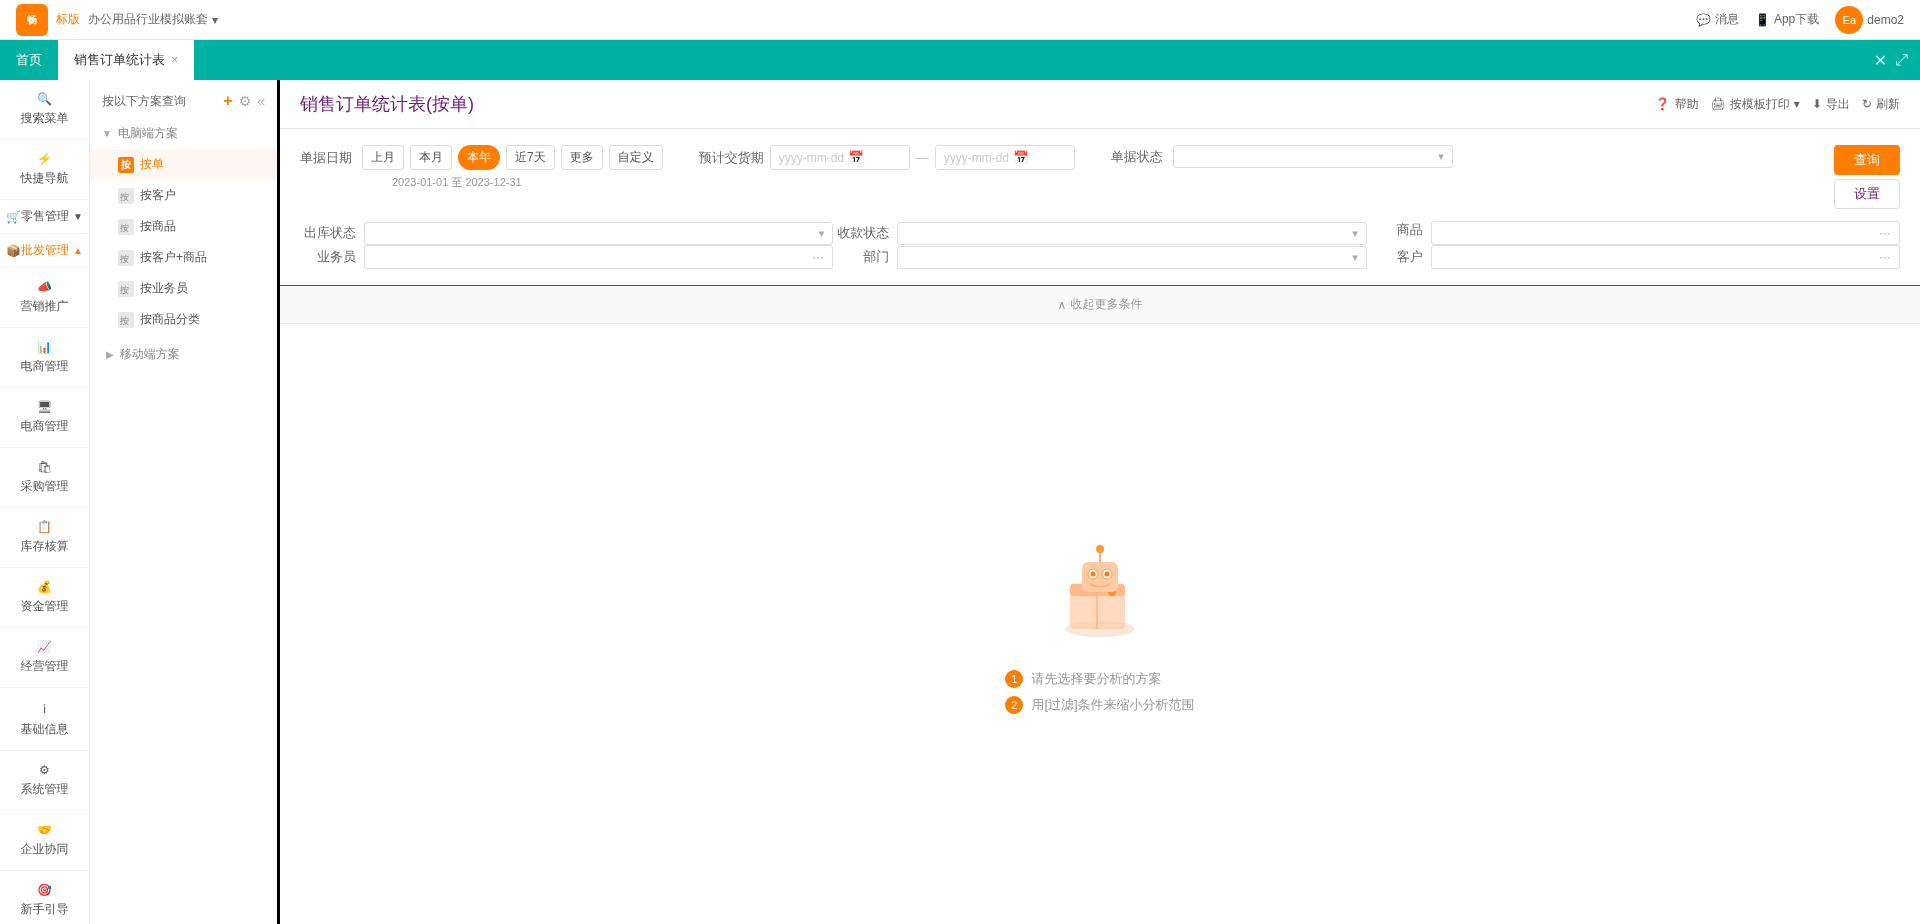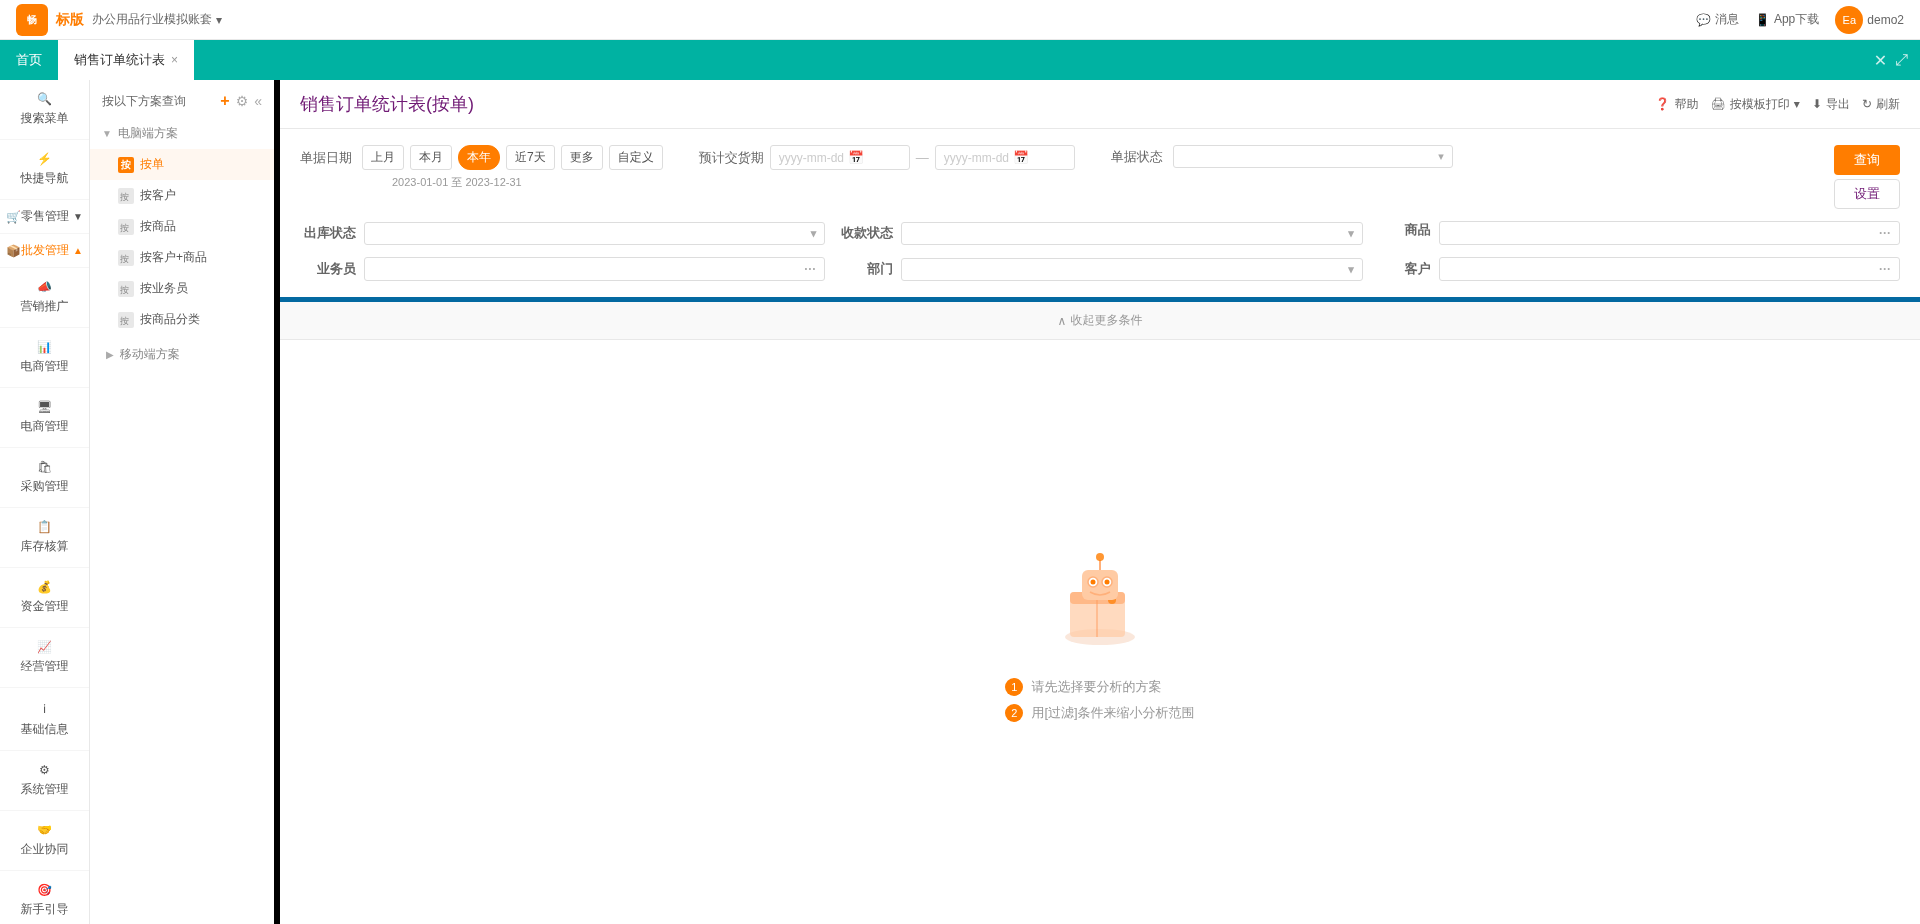--- a/index.html
+++ b/index.html
@@ -31,40 +31,40 @@
     .sidebar { width: 90px; background: #fff; border-right: 1px solid #e8e8e8; display: flex; flex-direction: column; overflow-y: auto; flex-shrink: 0; }
     .sidebar-item { padding: 12px 4px; text-align: center; cursor: pointer; color: #555; font-size: 12px; display: flex; flex-direction: column; align-items: center; gap: 4px; border-bottom: 1px solid #f5f5f5; }
     .sidebar-item-label { font-size: 12px; }
     .sidebar-group-header { padding: 8px 4px; display: flex; align-items: center; justify-content: center; cursor: pointer; color: #555; font-size: 12px; border-bottom: 1px solid #f5f5f5; }
     .sidebar-group-header .arrow { font-size: 10px; margin-left: 4px; }
 
     
     .content-area { flex: 1; display: flex; overflow: hidden; background: #f5f5f5; }
 
     
-    .left-panel { width: 190px; background: #fff; border-right: 6px solid #000000; padding: 12px 0; flex-shrink: 0; overflow-y: auto; }
+    .left-panel { width: 190px; background: #fff; border-right: 3px solid #000000; padding: 12px 0; flex-shrink: 0; overflow-y: auto; }
     .left-panel-header { padding: 0 12px 8px 12px; display: flex; align-items: center; justify-content: space-between; color: #666; font-size: 12px; }
     .left-panel-actions { display: flex; gap: 6px; align-items: center; }
     .left-panel-action { cursor: pointer; color: #aaa; font-size: 14px; }
     .panel-tree-item { padding: 7px 12px 7px 16px; display: flex; align-items: center; gap: 6px; cursor: pointer; font-size: 13px; color: #555; }
     .panel-tree-sub { padding: 7px 12px 7px 32px; display: flex; align-items: center; gap: 6px; cursor: pointer; font-size: 12px; color: #555; }
     .sub-icon { width: 16px; height: 16px; border-radius: 2px; display: flex; align-items: center; justify-content: center; font-size: 10px; font-weight: bold; }
     .sub-icon.orange { background: #ff7d00; color: #fff; }
     .mobile-section { padding: 7px 12px 7px 16px; display: flex; align-items: center; gap: 6px; cursor: pointer; font-size: 13px; color: #555; }
 
     
     .right-content { flex: 1; display: flex; flex-direction: column; overflow: hidden; }
     .page-header { background: #fff; padding: 12px 20px 0 20px; border-bottom: 1px solid #e8e8e8; }
     .page-title-row { display: flex; align-items: center; justify-content: space-between; margin-bottom: 12px; }
     .page-title { font-size: 18px; font-weight: 400; color: #701a75; }
     .page-actions { display: flex; align-items: center; gap: 12px; }
     .page-action { display: flex; align-items: center; gap: 4px; color: #666; font-size: 12px; cursor: pointer; }
 
     
-    .filter-area { padding: 16px 20px; background: #fff; border-bottom: 5px solid #0369a1; }
+    .filter-area { padding: 16px 20px; background: #fff; border-bottom: 1px solid #0369a1; }
     .filter-label { color: #666; font-size: 13px; white-space: nowrap; min-width: 56px; }
     .date-btn { padding: 3px 8px; border: 1px solid #ddd; border-radius: 3px; font-size: 12px; cursor: pointer; color: #555; background: #fff; }
     .date-btn.active { background: #ff7d00; color: #fff; border-color: #ff7d00; border-radius: 12px; }
     .filter-input { border: 1px solid #ddd; border-radius: 3px; padding: 4px 8px; font-size: 12px; color: #333; background: #fff; display: flex; align-items: center; gap: 4px; min-width: 180px; cursor: pointer; }
     .cal-icon { color: #ff7d00; font-size: 13px; }
     .dropdown-icon { color: #aaa; font-size: 11px; margin-left: auto; }
     .filter-select { border: 1px solid #ddd; border-radius: 3px; padding: 4px 8px; font-size: 12px; color: #333; background: #fff; display: flex; align-items: center; justify-content: space-between; min-width: 180px; cursor: pointer; }
     .query-btn { background: #ff7d00; color: #fff; border: none; border-radius: 4px; padding: 6px 20px; font-size: 13px; cursor: pointer; white-space: nowrap; }
     .set-btn { background: #fff; color: #701a75; border: 1px solid #ddd; border-radius: 4px; padding: 5px 16px; font-size: 13px; cursor: pointer; white-space: nowrap; }
 
@@ -81,21 +81,21 @@
   </style>
 </head>
 <body>
 
 <div class="top-bar">
   <div class="top-bar-left">
     <div class="logo">
       <span>畅</span>
     </div>
     <div style="display:flex;flex-direction:column;line-height:1.2;">
-      <span style="font-size:14px;color:#ff7d00;font-weight:bold;">标版</span>
+      <span style="font-size:12px;color:#ff7d00;font-weight:normal;">标版</span>
     </div>
     <div class="dropdown-btn">
       <span>办公用品行业模拟账套</span>
       <span>▾</span>
     </div>
   </div>
   <div class="top-bar-right">
     <div class="top-bar-item">
       <span>💬</span>
       <span>消息</span>
@@ -323,21 +323,21 @@
               <span class="dropdown-icon">▾</span>
             </div>
           </div>
 
           <div style="display:flex;flex-direction:column;gap:4px;margin-left:auto;">
             <button class="query-btn">查询</button>
             <button class="set-btn">设置</button>
           </div>
         </div>
 
-        <div style="display:grid;grid-template-columns:1fr 1fr 1fr;gap:12px;font-weight:bold;">
+        <div style="display:grid;grid-template-columns:1fr 1fr 1fr;">
           <div style="display:flex;align-items:center;gap:8px;">
             <span class="filter-label" style="text-align:right;min-width:56px;">出库状态</span>
             <div class="filter-select" style="flex:1;">
               <span></span>
               <span class="dropdown-icon">▾</span>
             </div>
           </div>
           <div style="display:flex;align-items:center;gap:8px;">
             <span class="filter-label" style="text-align:right;min-width:56px;">收款状态</span>
             <div class="filter-select" style="flex:1;">

